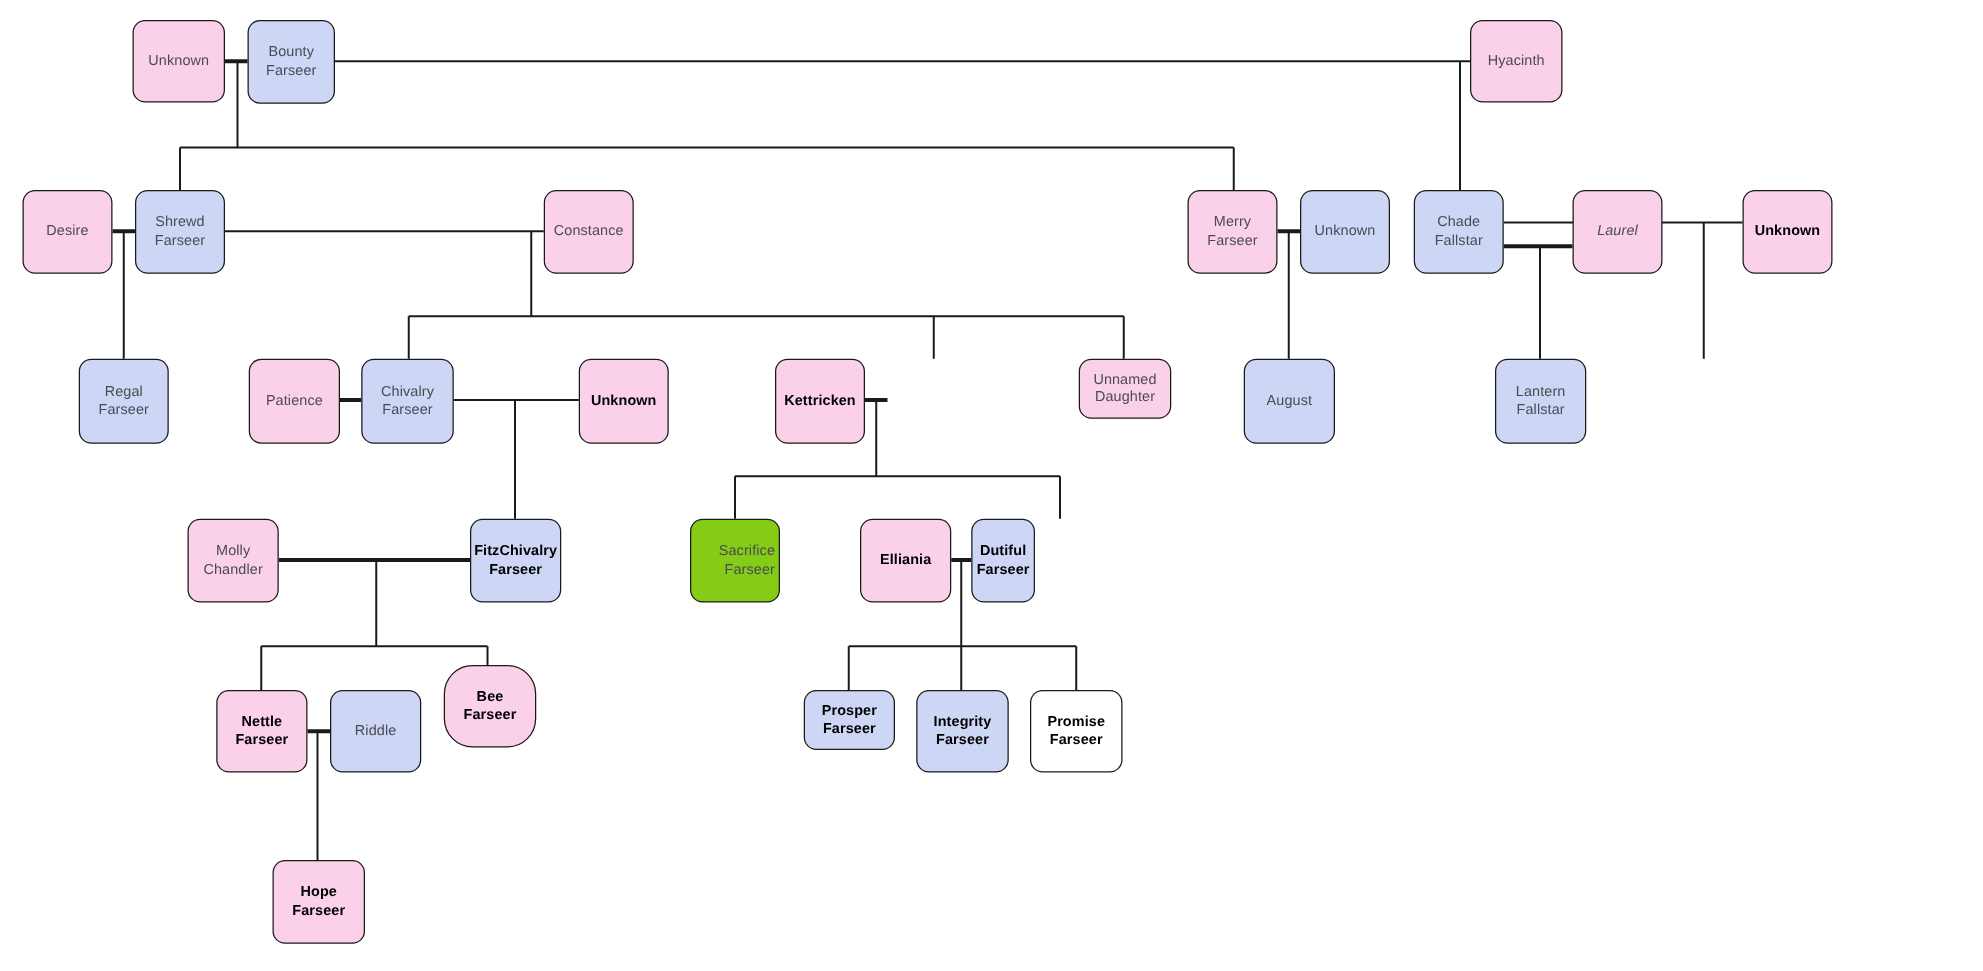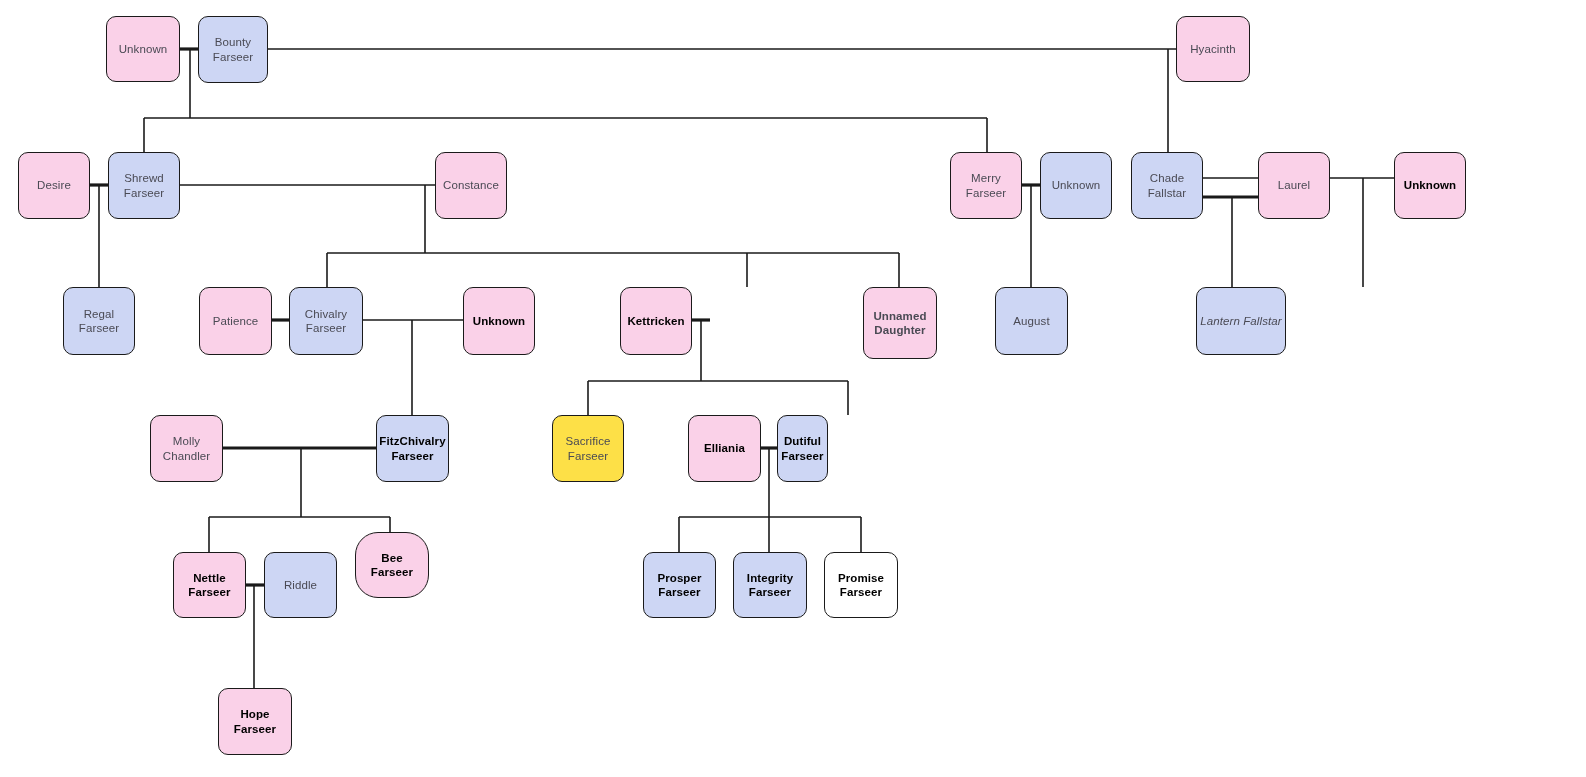--- a/index.html
+++ b/index.html
@@ -117,75 +117,75 @@
       </div>
       <div class="node" style="left: 950px; top: 152px; width: 72px; height: 67px; background: rgb(250, 209, 232); border-color: rgb(26, 26, 26); color: rgb(74, 74, 84);">
         <span class="label">Merry Farseer</span>
       </div>
       <div class="node" style="left: 1040px; top: 152px; width: 72px; height: 67px; background: rgb(205, 214, 244); border-color: rgb(26, 26, 26); color: rgb(74, 74, 84);">
         <span class="label">Unknown</span>
       </div>
       <div class="node" style="left: 1131px; top: 152px; width: 72px; height: 67px; background: rgb(205, 214, 244); border-color: rgb(26, 26, 26); color: rgb(74, 74, 84);">
         <span class="label">Chade Fallstar</span>
       </div>
-      <div class="node" style="left: 1258px; top: 152px; width: 72px; height: 67px; background: rgb(250, 209, 232); border-color: rgb(26, 26, 26); color: rgb(74, 74, 84);">
+      <div class="node" style="left: 1258px; top: 152px; width: 72px; height: 67px; background: rgb(250, 209, 232); border-color: rgb(26, 26, 26); color: rgb(74, 74, 84); font-style: italic;">
         <span class="label">Laurel</span>
       </div>
       <div class="node emphasis" style="left: 1394px; top: 152px; width: 72px; height: 67px; background: rgb(250, 209, 232); border-color: rgb(26, 26, 26); color: rgb(0, 0, 0);">
         <span class="label">Unknown</span>
       </div>
       <div class="node" style="left: 63px; top: 287px; width: 72px; height: 68px; background: rgb(205, 214, 244); border-color: rgb(26, 26, 26); color: rgb(74, 74, 84);">
         <span class="label">Regal Farseer</span>
       </div>
       <div class="node" style="left: 199px; top: 287px; width: 73px; height: 68px; background: rgb(250, 209, 232); border-color: rgb(26, 26, 26); color: rgb(74, 74, 84);">
         <span class="label">Patience</span>
       </div>
       <div class="node" style="left: 289px; top: 287px; width: 74px; height: 68px; background: rgb(205, 214, 244); border-color: rgb(26, 26, 26); color: rgb(74, 74, 84);">
         <span class="label">Chivalry Farseer</span>
       </div>
       <div class="node emphasis" style="left: 463px; top: 287px; width: 72px; height: 68px; background: rgb(250, 209, 232); border-color: rgb(26, 26, 26); color: rgb(0, 0, 0);">
         <span class="label">Unknown</span>
       </div>
       <div class="node emphasis" style="left: 620px; top: 287px; width: 72px; height: 68px; background: rgb(250, 209, 232); border-color: rgb(26, 26, 26); color: rgb(0, 0, 0);">
         <span class="label">Kettricken</span>
       </div>
-      <div class="node" style="left: 863px; top: 287px; width: 74px; height: 72px; background: rgb(250, 209, 232); border-color: rgb(26, 26, 26); color: rgb(74, 74, 84); font-weight: bold;">
+      <div class="node" style="left: 863px; top: 287px; width: 74px; height: 48px; background: rgb(250, 209, 232); border-color: rgb(26, 26, 26); color: rgb(74, 74, 84);">
         <span class="label">Unnamed Daughter</span>
       </div>
       <div class="node" style="left: 995px; top: 287px; width: 73px; height: 68px; background: rgb(205, 214, 244); border-color: rgb(26, 26, 26); color: rgb(74, 74, 84);">
         <span class="label">August</span>
       </div>
-      <div class="node" style="left: 1196px; top: 287px; width: 90px; height: 68px; background: rgb(205, 214, 244); border-color: rgb(26, 26, 26); color: rgb(74, 74, 84); font-style: italic;">
+      <div class="node" style="left: 1196px; top: 287px; width: 73px; height: 68px; background: rgb(205, 214, 244); border-color: rgb(26, 26, 26); color: rgb(74, 74, 84);">
         <span class="label">Lantern Fallstar</span>
       </div>
       <div class="node" style="left: 150px; top: 415px; width: 73px; height: 67px; background: rgb(250, 209, 232); border-color: rgb(26, 26, 26); color: rgb(74, 74, 84);">
         <span class="label">Molly Chandler</span>
       </div>
       <div class="node emphasis" style="left: 376px; top: 415px; width: 73px; height: 67px; background: rgb(205, 214, 244); border-color: rgb(26, 26, 26); color: rgb(0, 0, 0);">
         <span class="label">FitzChivalry Farseer</span>
       </div>
-      <div class="node" style="left: 552px; top: 415px; width: 72px; height: 67px; background: #fde047; border-color: rgb(26, 26, 26); color: rgb(74, 74, 84);">
+      <div class="node" style="left: 552px; top: 415px; width: 72px; height: 67px; background: #84cc16; border-color: rgb(26, 26, 26); color: rgb(74, 74, 84); text-align: right;">
         <span class="label">Sacrifice Farseer</span>
       </div>
       <div class="node emphasis" style="left: 688px; top: 415px; width: 73px; height: 67px; background: rgb(250, 209, 232); border-color: rgb(26, 26, 26); color: rgb(0, 0, 0);">
         <span class="label">Elliania</span>
       </div>
       <div class="node emphasis" style="left: 777px; top: 415px; width: 51px; height: 67px; background: rgb(205, 214, 244); border-color: rgb(26, 26, 26); color: rgb(0, 0, 0);">
         <span class="label">Dutiful Farseer</span>
       </div>
       <div class="node emphasis" style="left: 173px; top: 552px; width: 73px; height: 66px; background: rgb(250, 209, 232); border-color: rgb(26, 26, 26); color: rgb(0, 0, 0);">
         <span class="label">Nettle Farseer</span>
       </div>
       <div class="node" style="left: 264px; top: 552px; width: 73px; height: 66px; background: rgb(205, 214, 244); border-color: rgb(26, 26, 26); color: rgb(74, 74, 84);">
         <span class="label">Riddle</span>
       </div>
       <div class="node emphasis" style="left: 355px; top: 532px; width: 74px; height: 66px; background: rgb(250, 209, 232); border-color: rgb(26, 26, 26); color: rgb(0, 0, 0); border-radius: 23px;">
         <span class="label">Bee Farseer</span>
       </div>
-      <div class="node emphasis" style="left: 643px; top: 552px; width: 73px; height: 66px; background: rgb(205, 214, 244); border-color: rgb(26, 26, 26); color: rgb(0, 0, 0);">
+      <div class="node emphasis" style="left: 643px; top: 552px; width: 73px; height: 48px; background: rgb(205, 214, 244); border-color: rgb(26, 26, 26); color: rgb(0, 0, 0);">
         <span class="label">Prosper Farseer</span>
       </div>
       <div class="node emphasis" style="left: 733px; top: 552px; width: 74px; height: 66px; background: rgb(205, 214, 244); border-color: rgb(26, 26, 26); color: rgb(0, 0, 0); justify-content: flex-end;">
         <span class="label">Integrity Farseer</span>
       </div>
       <div class="node emphasis" style="left: 824px; top: 552px; width: 74px; height: 66px; background: rgb(255, 255, 255); border-color: rgb(26, 26, 26); color: rgb(0, 0, 0);">
         <span class="label">Promise Farseer</span>
       </div>
       <div class="node emphasis" style="left: 218px; top: 688px; width: 74px; height: 67px; background: rgb(250, 209, 232); border-color: rgb(26, 26, 26); color: rgb(0, 0, 0);">
         <span class="label">Hope Farseer</span>

